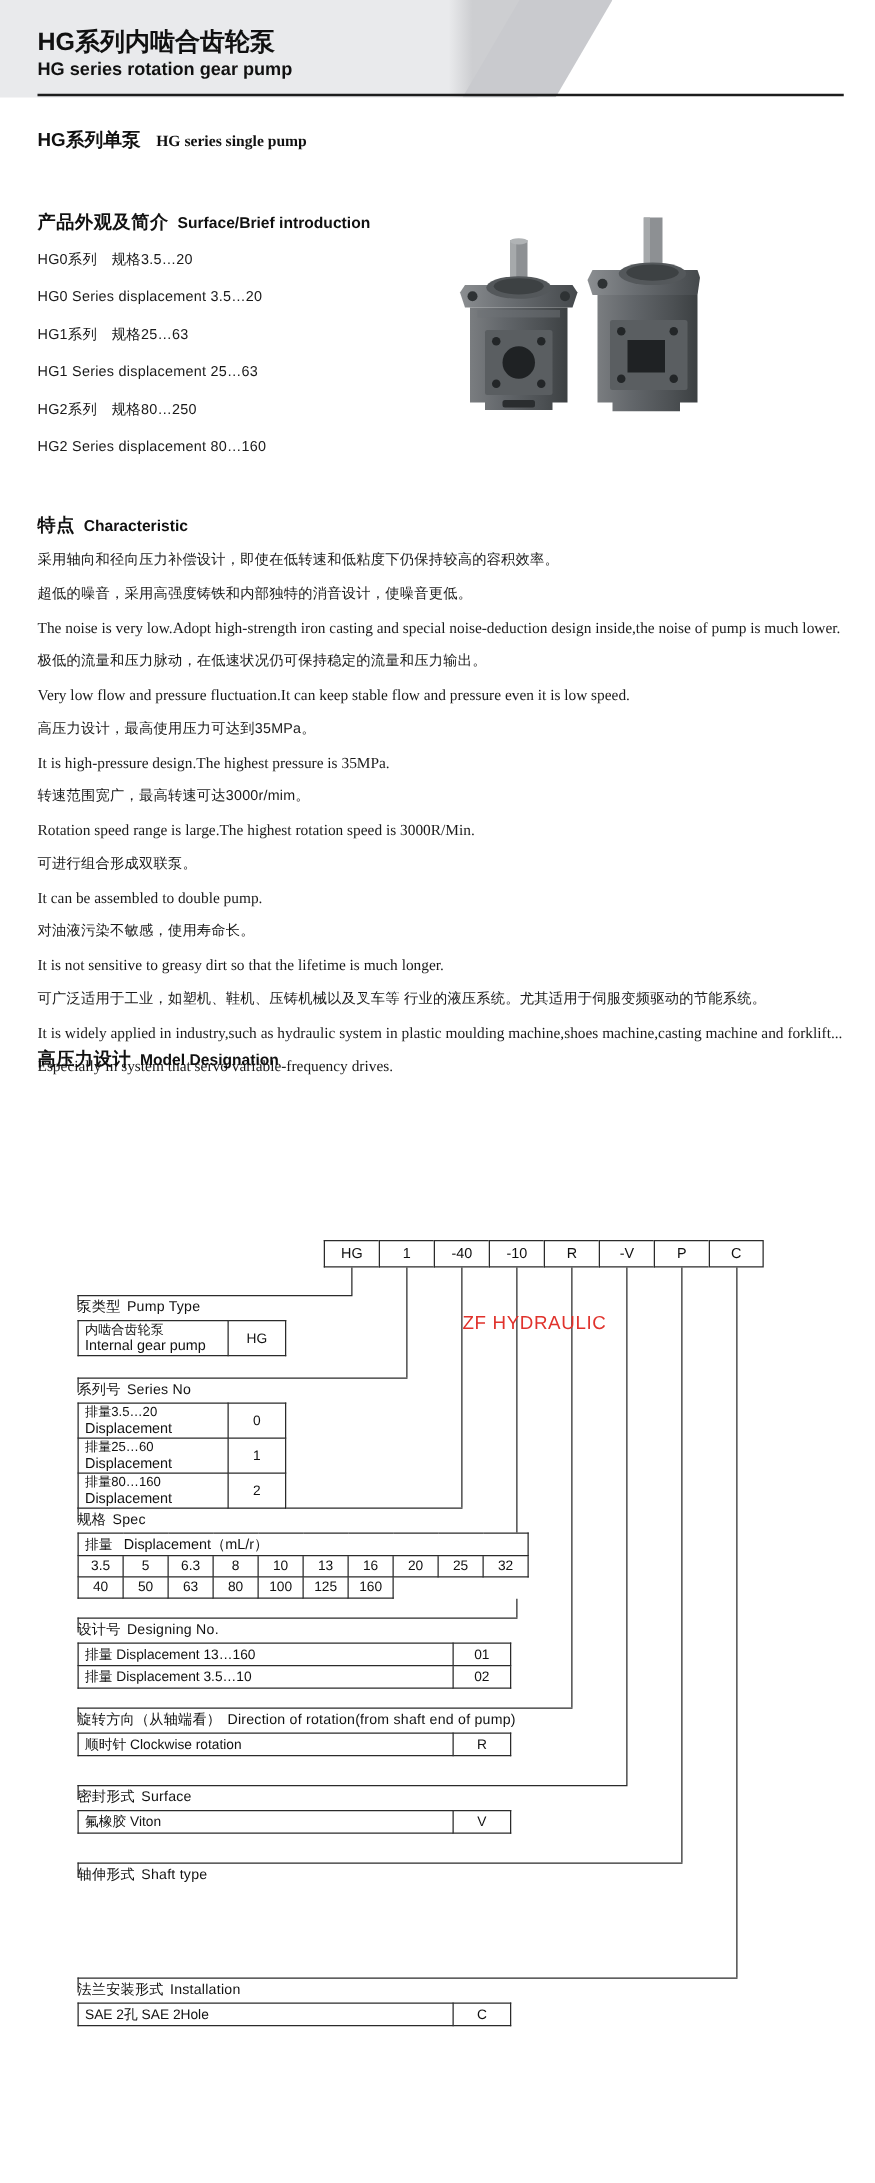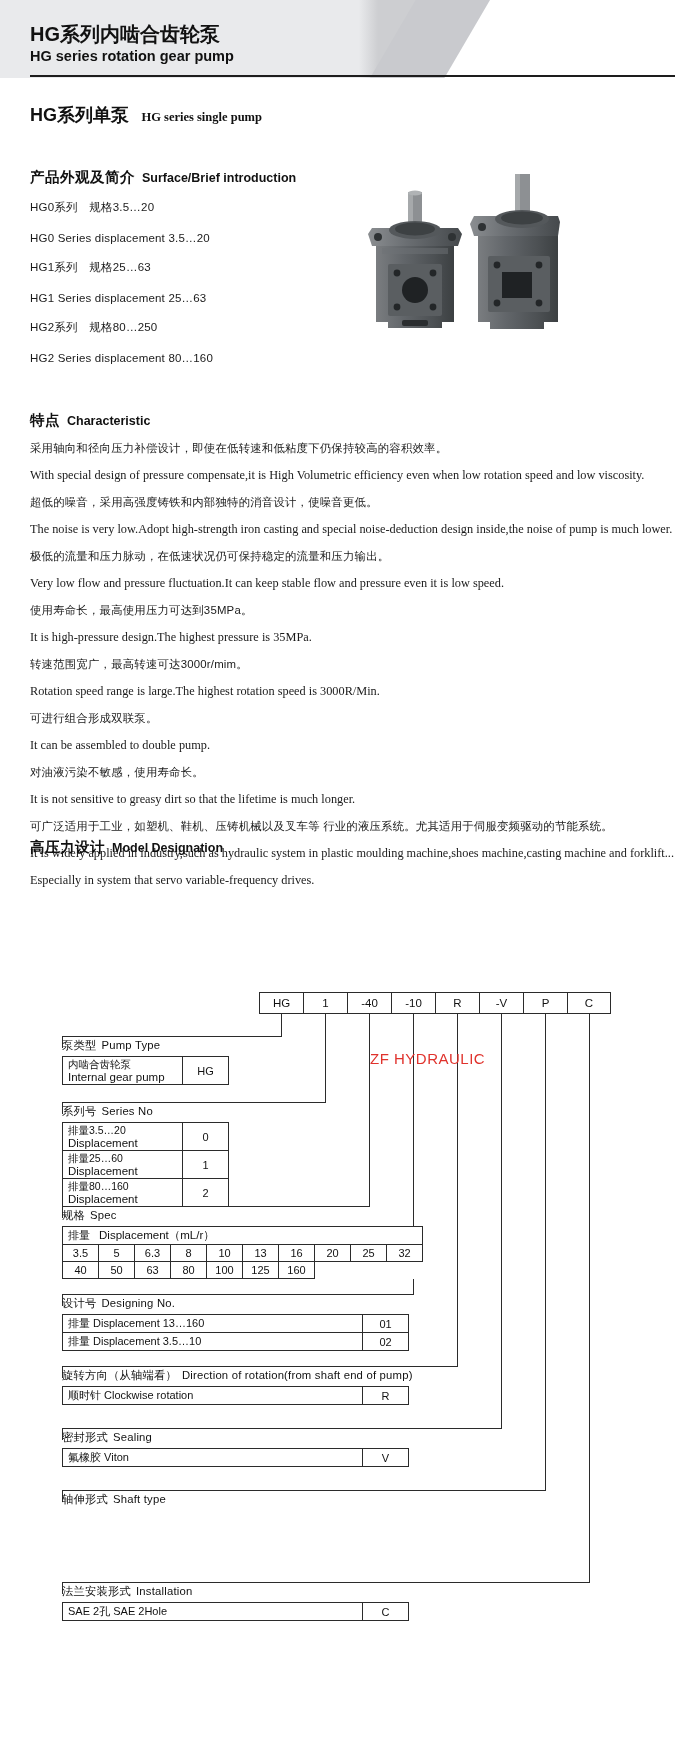--- a/index.html
+++ b/index.html
@@ -45,21 +45,21 @@
   
   .sec-title { position:absolute; white-space:nowrap; }
   .sec-title .cn {
     font-size:14.5px; font-weight:bold; color:#111; letter-spacing:0.5px;
   }
   .sec-title .en {
     font-size:12.5px; font-weight:bold; color:#111; margin-left:7px;
   }
 
   .subtitle-row { position:absolute; left:30px; top:103px; white-space:nowrap; }
-  .subtitle-cn { font-size:18px; font-weight:bold; color:#111; }
+  .subtitle-cn { font-size:15px; font-weight:bold; color:#111; }
   .subtitle-en {
     font-size:12.5px; font-weight:bold; color:#111; margin-left:8px;
     font-family:"Liberation Serif", serif;
   }
 
   
   .intro-list { position:absolute; left:30px; top:200px; }
   .intro-list div {
     font-size:11.5px; color:#1a1a1a; margin-bottom:16.5px;
     white-space:nowrap; letter-spacing:0.2px;
@@ -205,26 +205,25 @@
   </g>
 </svg>
 </div>
 
 <div class="sec-title" style="left:30px; top:411px;">
   <span class="cn">特点</span><span class="en">Characteristic</span>
 </div>
 
 <div class="char-block">
   <div class="char-line"><span class="char-cn">采用轴向和径向压力补偿设计，即使在低转速和低粘度下仍保持较高的容积效率。</span></div>
-  <div class="char-line"><span class="char-en">With special design of pressure compensate,it is High Volumetric efficiency even when low rotation speed and low viscosity.</span></div>
   <div class="char-line"><span class="char-cn">超低的噪音，采用高强度铸铁和内部独特的消音设计，使噪音更低。</span></div>
   <div class="char-line"><span class="char-en">The noise is very low.Adopt high-strength iron casting and special noise-deduction design inside,the noise of pump is much lower.</span></div>
   <div class="char-line"><span class="char-cn">极低的流量和压力脉动，在低速状况仍可保持稳定的流量和压力输出。</span></div>
   <div class="char-line"><span class="char-en">Very low flow and pressure fluctuation.It can keep stable flow and pressure even it is low speed.</span></div>
-  <div class="char-line"><span class="char-cn">使用寿命长，最高使用压力可达到35MPa。</span></div>
+  <div class="char-line"><span class="char-cn">高压力设计，最高使用压力可达到35MPa。</span></div>
   <div class="char-line"><span class="char-en">It is high-pressure design.The highest pressure is 35MPa.</span></div>
   <div class="char-line"><span class="char-cn">转速范围宽广，最高转速可达3000r/mim。</span></div>
   <div class="char-line"><span class="char-en">Rotation speed range is large.The highest rotation speed is 3000R/Min.</span></div>
   <div class="char-line"><span class="char-cn">可进行组合形成双联泵。</span></div>
   <div class="char-line"><span class="char-en">It can be assembled to double pump.</span></div>
   <div class="char-line"><span class="char-cn">对油液污染不敏感，使用寿命长。</span></div>
   <div class="char-line"><span class="char-en">It is not sensitive to greasy dirt so that the lifetime is much longer.</span></div>
   <div class="char-line"><span class="char-cn">可广泛适用于工业，如塑机、鞋机、压铸机械以及叉车等 行业的液压系统。尤其适用于伺服变频驱动的节能系统。</span></div>
   <div class="char-line"><span class="char-en">It is widely applied in industry,such as hydraulic system in plastic moulding machine,shoes machine,casting machine and forklift...</span></div>
   <div class="char-line"><span class="char-en">Especially in system that servo variable-frequency drives.</span></div>
@@ -383,21 +382,21 @@
       <tbody>
           <tr>
         <td class="wide">顺时针 Clockwise  rotation</td>
         <td class="code">R</td>
       </tr>
     </tbody>
       </table>
   </div>
 
   <div class="blk" style="left:62px; top:500px;">
-    <div class="blk-label"><span class="lbl-cn">密封形式</span><span class="lbl-en">Sealing</span></div>
+    <div class="blk-label"><span class="lbl-cn">密封形式</span><span class="lbl-en">Surface</span></div>
     <table class="t">
       <tbody>
           <tr>
         <td class="wide">氟橡胶 Viton</td>
         <td class="code">V</td>
       </tr>
     </tbody>
       </table>
   </div>
 

